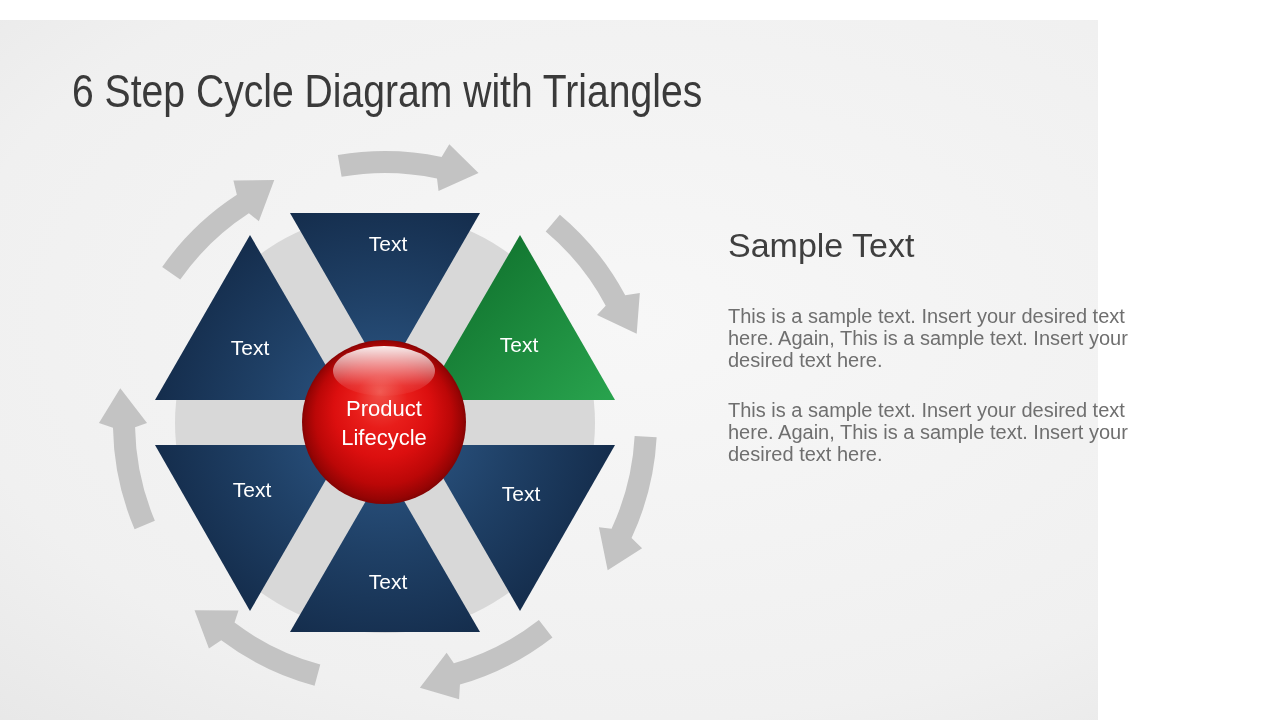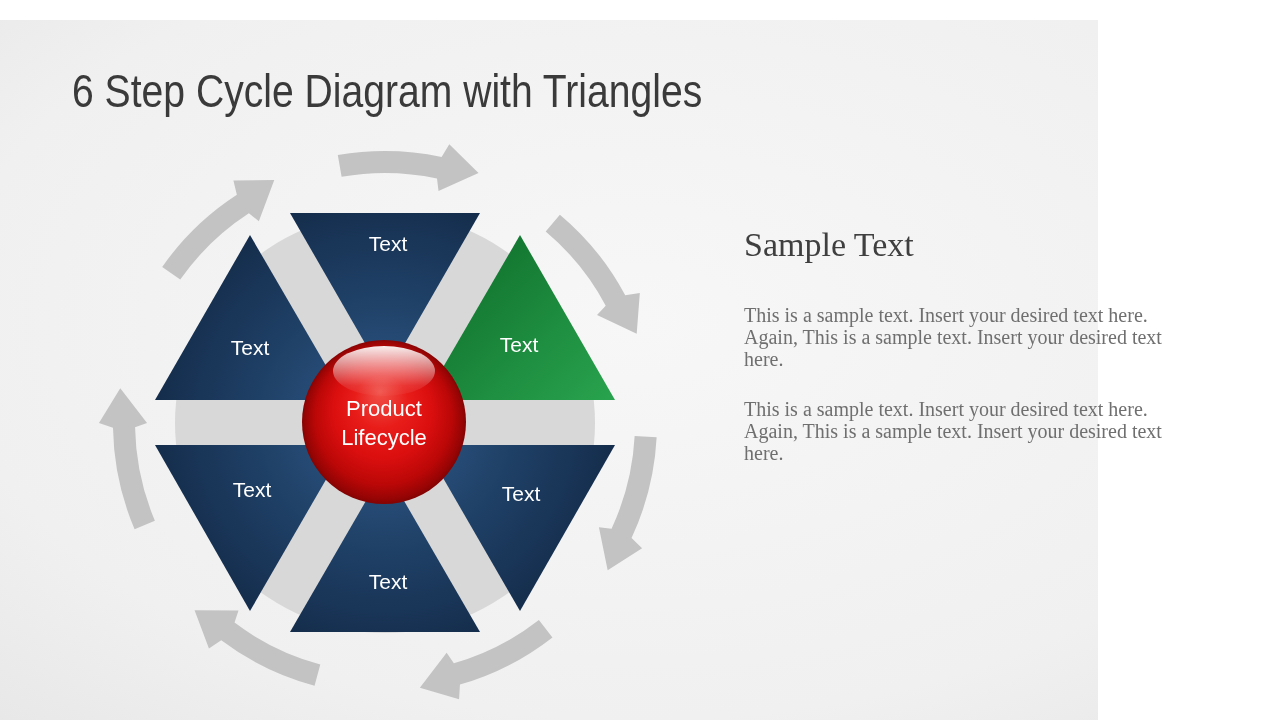--- a/index.html
+++ b/index.html
@@ -3,21 +3,21 @@
 <meta charset="utf-8">
 <style>
   html,body{margin:0;padding:0;width:1279px;height:720px;overflow:hidden;
     font-family:"Liberation Sans",sans-serif;}
   .slide{position:absolute;left:0;top:0;width:1098px;height:720px;
     background:radial-gradient(130% 115% at 58% 42%, #f7f7f7 0%, #f0f0f0 48%, #e2e2e2 78%, #d6d6d6 100%);margin-top:20px;}
   .slide-title{position:absolute;left:72px;top:44px;margin:0;
     font-size:46px;font-weight:400;color:#3a3a3a;letter-spacing:0px;
     transform:scaleX(0.85);transform-origin:left top;white-space:nowrap;}
   .diagram-svg{position:absolute;left:0;top:0;}
-  .content{position:absolute;left:744px;top:206px;width:440px;font-family:Liberation Serif, serif;}
+  .content{position:absolute;left:728px;top:206px;width:440px;}
   .content-heading{margin:0 0 0 0;font-size:34px;font-weight:400;color:#3f3f3f;}
   .content-para{width:426px;font-size:20px;line-height:22px;color:#6f6f6f;margin:0;}
   .para-1{margin-top:40px;}
   .para-2{margin-top:28px;}
   .seg-label{font-size:21px;fill:#ffffff;}
   .center-label{font-size:22px;fill:#ffffff;}
   text{font-family:"Liberation Sans",sans-serif;}
 </style>
 </head>
 <body>

